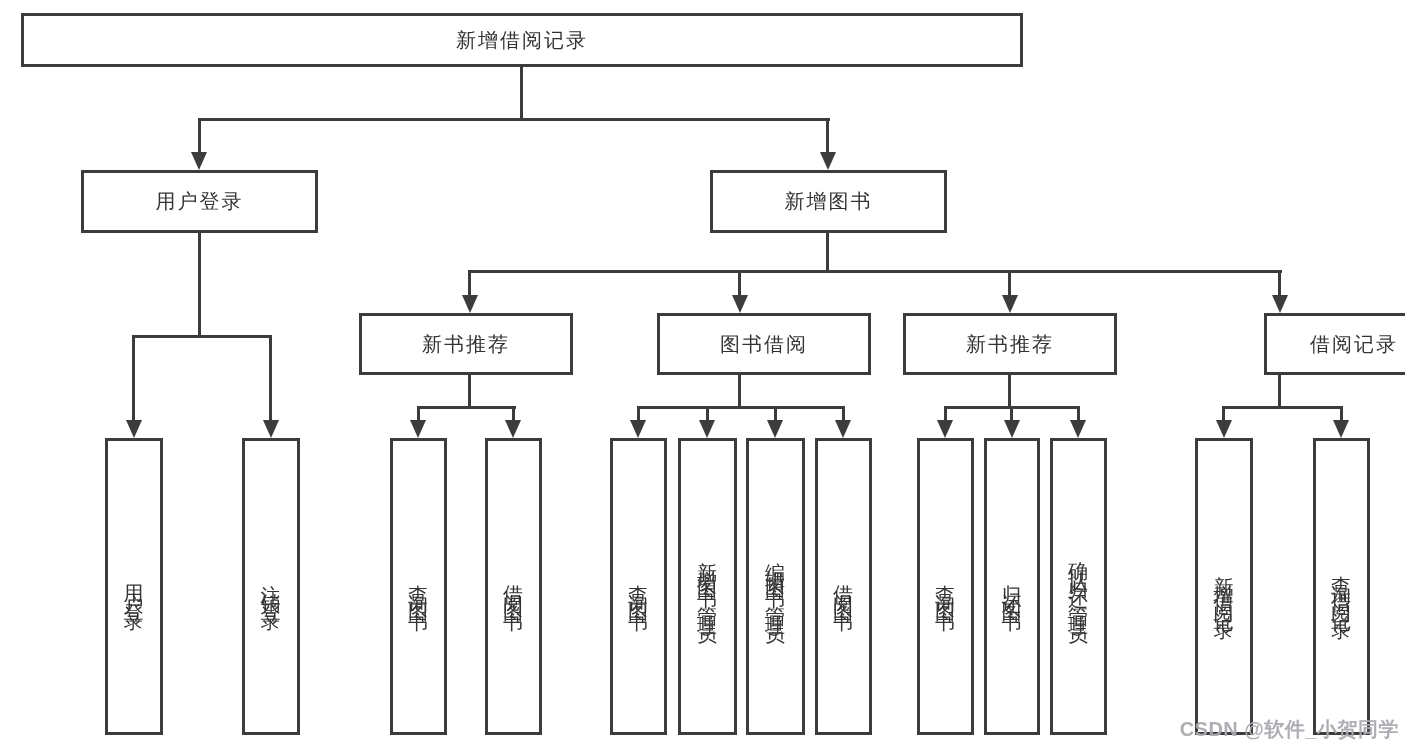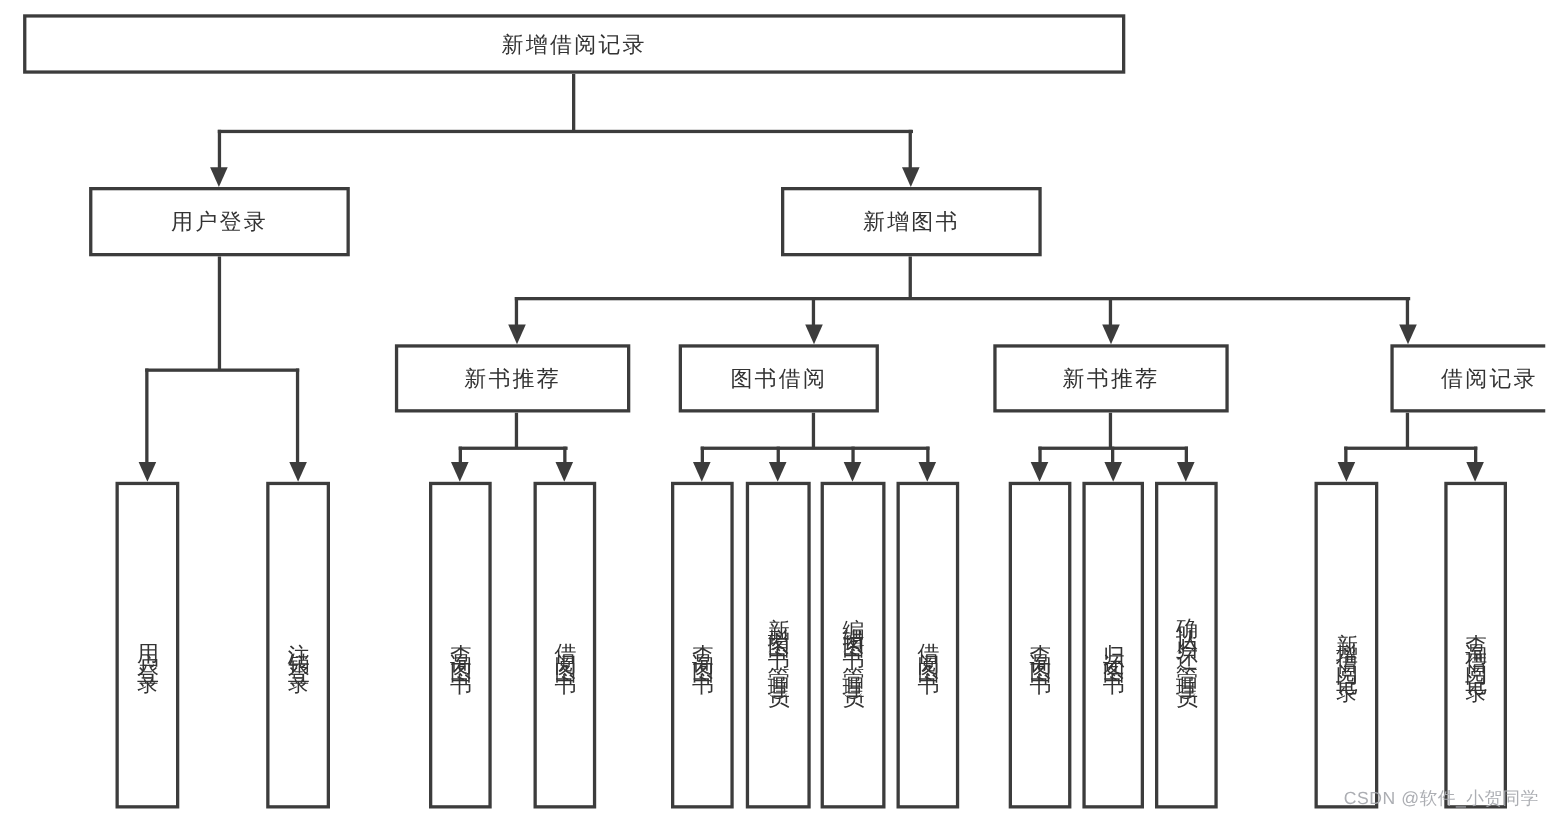--- a/index.html
+++ b/index.html
@@ -62,25 +62,26 @@
     border-left: 8px solid transparent;
     border-right: 8px solid transparent;
     border-top: 18px solid #3c3c3c;
     z-index: 1;
   }
 
   .watermark {
     position: absolute;
     top: 716px;
     right: 6px;
-    font-size: 16px;
+    font-size: 20px;
     letter-spacing: 0.5px;
     color: rgba(168, 170, 175, 0.95);
     z-index: 6;
     white-space: nowrap;
+    font-weight: bold;
   }
 </style>
 </head>
 <body>
 
 <div class="canvas">
 
   <div class="node" style="left:21px;top:13px;width:1002px;height:54px;">
     <span class="hlabel">新增借阅记录</span>
   </div>
@@ -113,21 +114,21 @@
   <div class="line" style="left:738px;top:270px;width:3px;height:27px;"></div>
   <div class="arrow" style="left:732px;top:295px;"></div>
   <div class="line" style="left:1008px;top:270px;width:3px;height:27px;"></div>
   <div class="arrow" style="left:1002px;top:295px;"></div>
   <div class="line" style="left:1278px;top:270px;width:3px;height:27px;"></div>
   <div class="arrow" style="left:1272px;top:295px;"></div>
 
   <div class="node" style="left:359px;top:313px;width:214px;height:62px;">
     <span class="hlabel">新书推荐</span>
   </div>
-  <div class="node" style="left:617px;top:313px;width:182px;height:62px;">
+  <div class="node" style="left:657px;top:313px;width:214px;height:62px;">
     <span class="hlabel">图书借阅</span>
   </div>
   <div class="node" style="left:903px;top:313px;width:214px;height:62px;">
     <span class="hlabel">新书推荐</span>
   </div>
   <div class="node" style="left:1232px;top:313px;width:180px;height:62px;margin-left:32px;">
     <span class="hlabel">借阅记录</span>
   </div>
 
   <div class="line" style="left:468px;top:375px;width:3px;height:33px;"></div>

